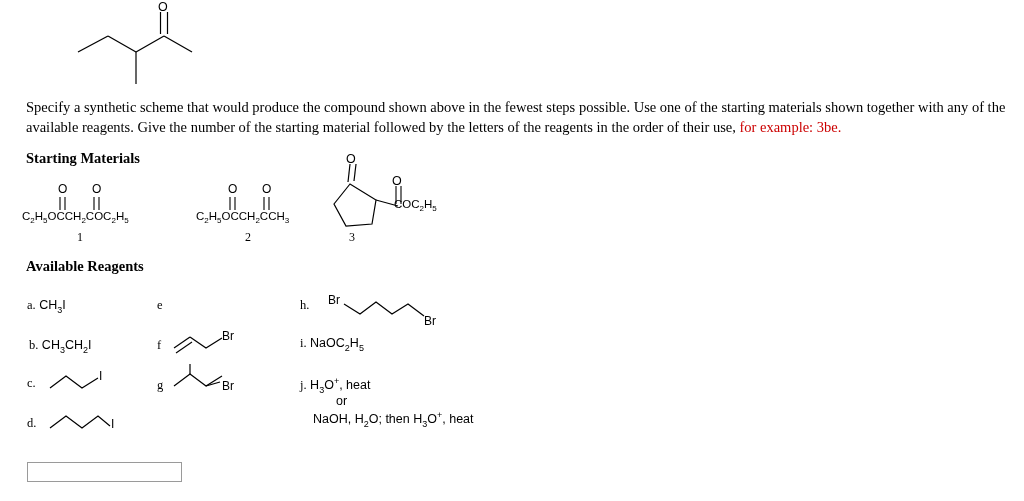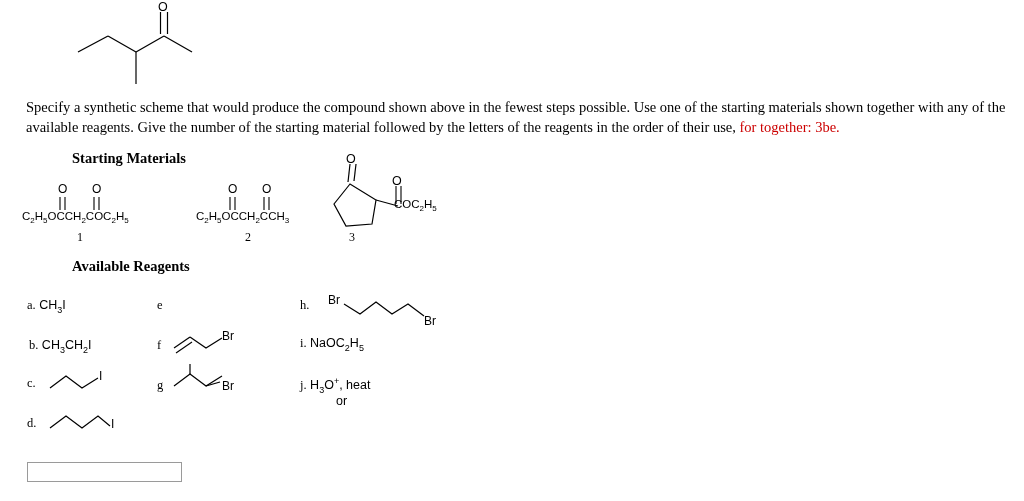--- a/index.html
+++ b/index.html
@@ -40,21 +40,20 @@
   }
   #prompt .example {
     color: #cc0000;
   }
   
   .section-heading {
     position: absolute;
     font-weight: bold;
     font-size: 14.5px;
     font-family: "Liberation Serif", serif;
-    margin-left: 46px;
   }
   #heading-starting-materials { left: 26px; top: 150px; }
   #heading-available-reagents { left: 26px; top: 258px; }
 
   
   #starting-materials {
     position: absolute;
     left: 0;
     top: 168px;
     width: 1024px;
@@ -141,21 +140,21 @@
       <path class="bond" d="M 76 52 L 104 36"></path>
       <path class="bond" d="M 104 36 L 132 52"></path>
 
       <path class="bond" d="M 100.5 34 L 100.5 12"></path>
       <path class="bond" d="M 107.5 34 L 107.5 12"></path>
       <text class="atom atom-o" x="98" y="11">O</text>
     </svg>
   </div>
 
   <div id="prompt">
-    <span>Specify a synthetic scheme that would produce the compound shown above in the fewest steps possible. Use one of the starting materials shown together with any of the available reagents. Give the number of the starting material followed by the letters of the reagents in the order of their use, </span><span class="example">for together: 3be.</span>
+    <span>Specify a synthetic scheme that would produce the compound shown above in the fewest steps possible. Use one of the starting materials shown together with any of the available reagents. Give the number of the starting material followed by the letters of the reagents in the order of their use, </span><span class="example">for example: 3be.</span>
   </div>
 
   <div class="section-heading" id="heading-starting-materials">Starting Materials</div>
 
   <div id="starting-materials">
 
     <div class="sm" style="left:22px; top:0;">
       <svg width="150" height="70" viewBox="0 0 150 70">
 
         <text class="atom" x="36" y="25">O</text>
@@ -286,17 +285,18 @@
     <div class="reagent" style="left:300px; top:48px;">
       <span class="tag">i.</span>
       <span>NaOC<sub>2</sub>H<sub>5</sub></span>
     </div>
 
     <div class="reagent" style="left:300px; top:88px;">
       <span class="tag">j.</span>
       <span>H<sub>3</sub>O<sup>+</sup>, heat</span>
     </div>
     <div class="sub-note" style="position:absolute; left:336px; top:106px;">or</div>
+    <div class="sub-note" style="position:absolute; left:313px; top:122px;">NaOH, H<sub style="font-size:9px">2</sub>O; then H<sub style="font-size:9px">3</sub>O<sup style="font-size:9px">+</sup>, heat</div>
   </div>
 
   <input id="answer-input" type="text" value="" placeholder="" style="">
 
 </div>
 
 </body></html>

